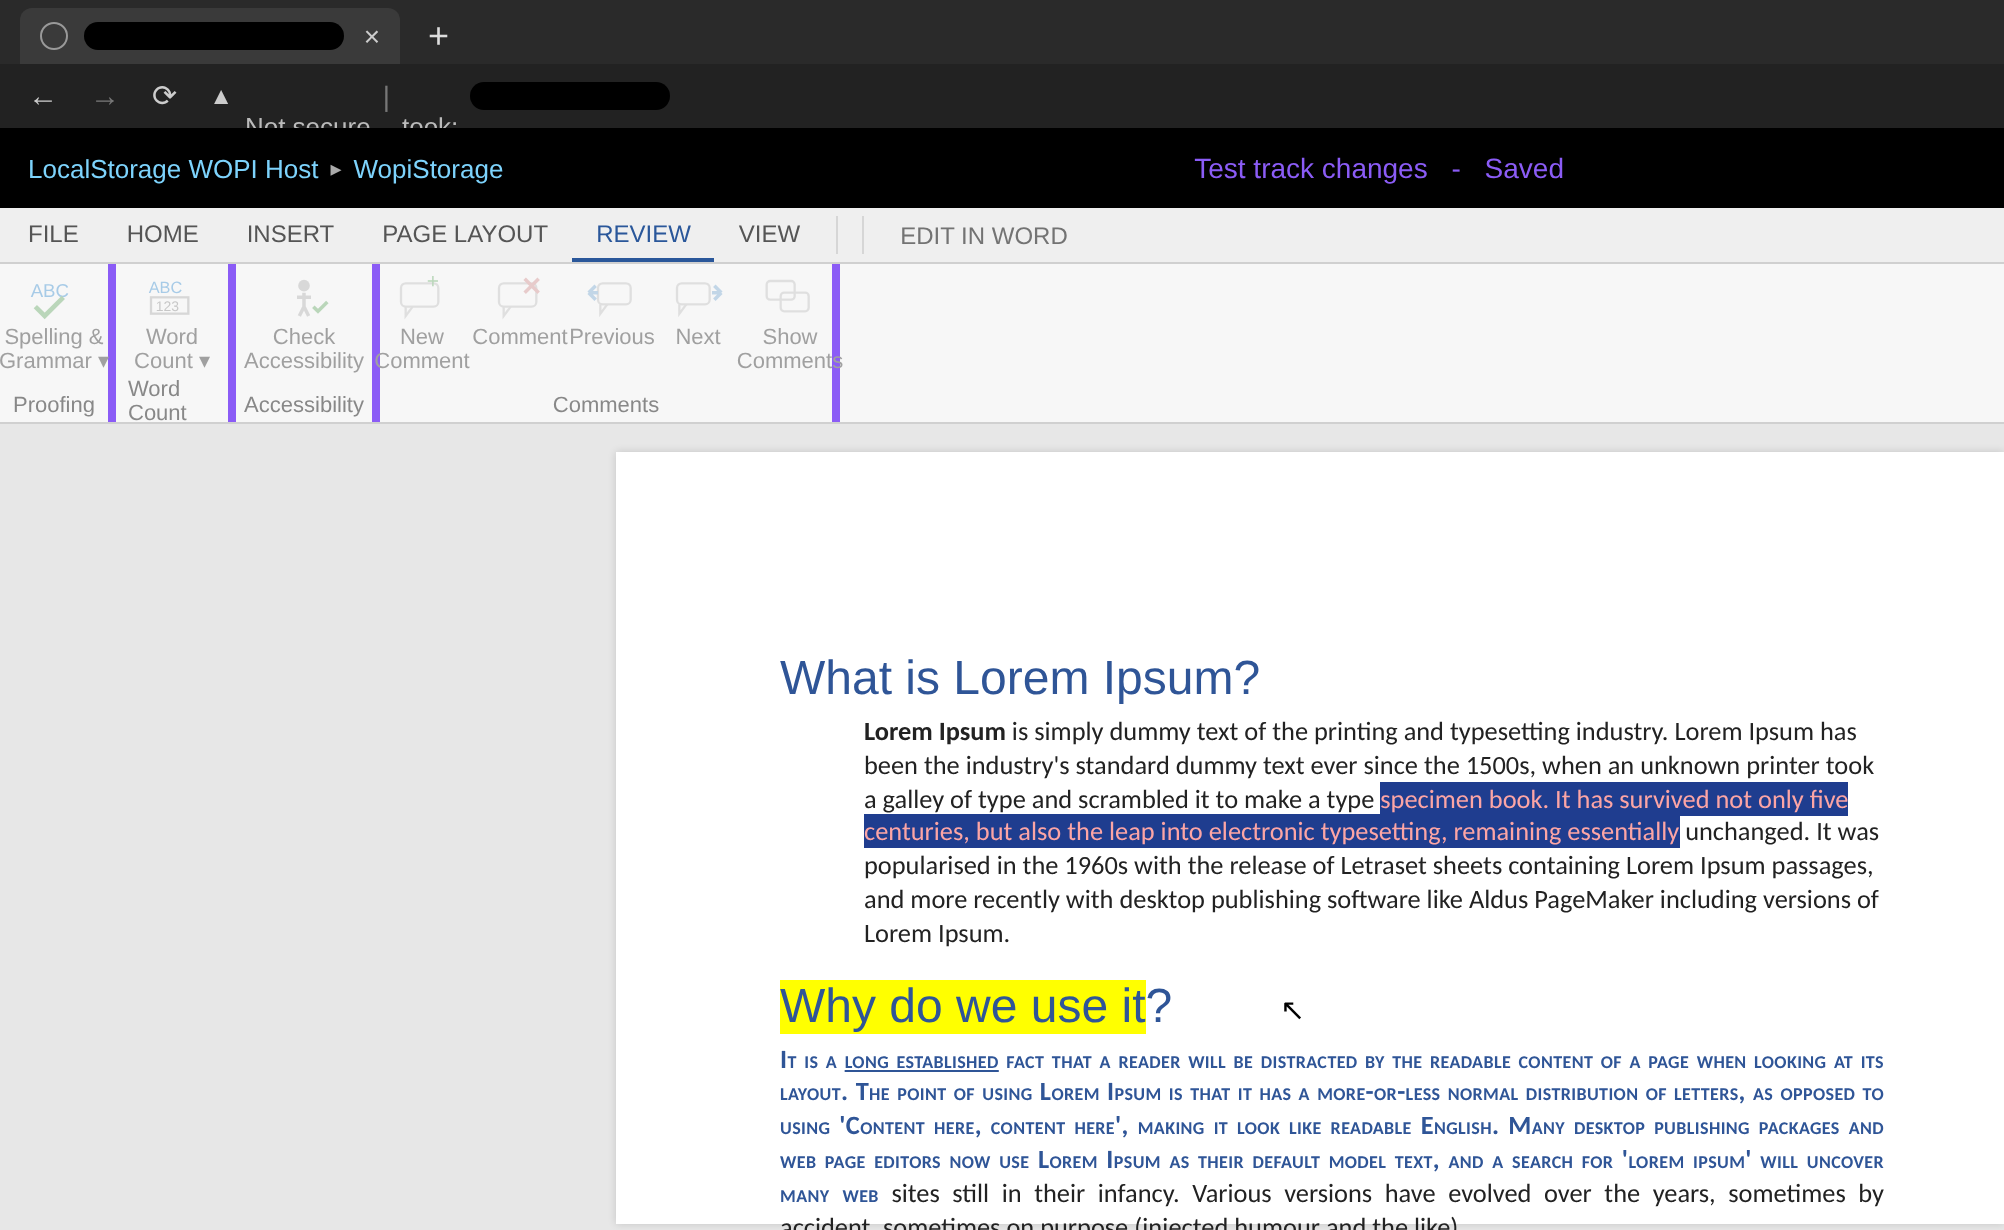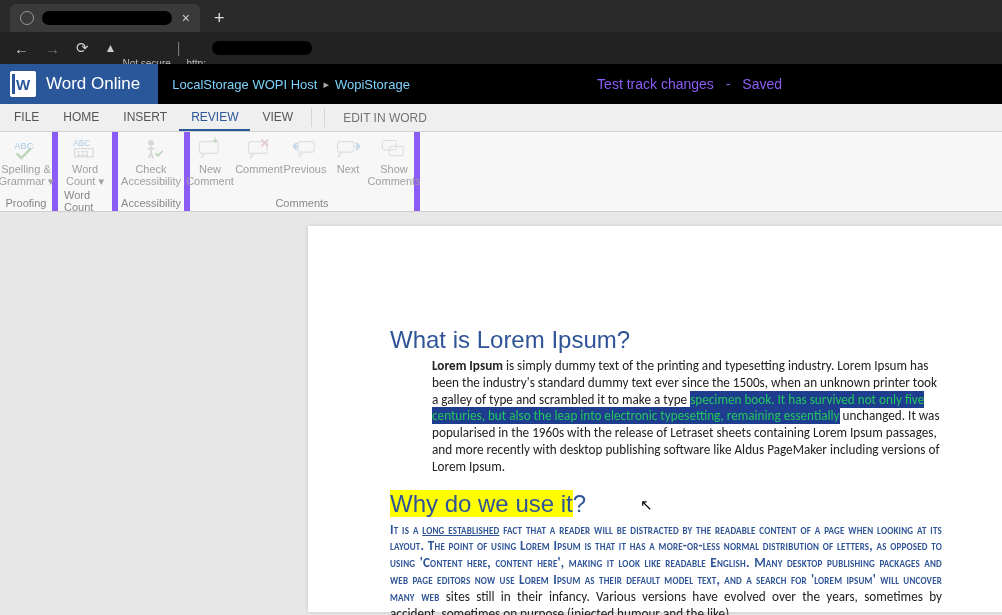--- a/index.html
+++ b/index.html
@@ -10,21 +10,21 @@
 .tab .globe { width: 14px; height: 14px; border: 1px solid #999; border-radius: 50%; margin-right: 8px; display:inline-block; }
 .tab .redact { background: #000; flex: 1; height: 14px; border-radius: 7px; margin-right: 10px; }
 .tab .x { color: #ccc; font-size: 14px; margin-left: auto; }
 .new-tab { color: #ddd; font-size: 18px; padding: 0 14px; height: 28px; display: flex; align-items: center; }
 
 .addr-bar { height: 32px; background: #222; display: flex; align-items: center; padding: 0 14px; gap: 16px; color: #ccc; font-size: 14px; }
 .addr-bar .arrow { font-size: 15px; }
 .addr-bar .refresh { font-size: 15px; }
 .addr-bar .url { display: flex; align-items: center; gap: 6px; }
 .addr-bar .warn { font-size: 12px; }
-.addr-bar .ns { color: #bbb; font-size: 10px; margin-top: 30px; }
+.addr-bar .ns { color: #bbb; font-size: 13px; margin-top: 30px; }
 .addr-bar .pipe { color: #777; }
 .addr-bar .url-redact { background: #000; height: 14px; width: 100px; border-radius: 7px; display:inline-block; }
 
 .brand-bar { height: 40px; background: #000; display: flex; align-items: center; color: #fff; font-size: 13px; position: relative; }
 .brand-bar .word-block { height: 40px; background: #2a579a; display:flex; align-items:center; padding: 0 18px 0 10px; }
 .brand-bar .word-icon { width: 26px; height: 26px; background: #fff; color:#2a579a; display:flex; align-items:center; justify-content:center; font-weight:bold; font-size: 15px; margin-right: 10px; border-radius:2px; position: relative; }
 .brand-bar .word-icon::before { content:""; position:absolute; left:2px; top:3px; bottom:3px; width:3px; background:#2a579a; }
 .brand-bar .word-icon::after { content:"W"; }
 .brand-bar .word-name { color: #fff; font-size: 17px; }
 .brand-bar .crumb { margin-left: 14px; font-size: 13px; color: #7dd3fc; }
@@ -35,35 +35,35 @@
 .tabs-band { height: 28px; background: #efefef; border-bottom: 1px solid #d0d0d0; display:flex; align-items:stretch; padding-left: 4px; }
 .tabs-band .t { padding: 0 12px; font-size: 12px; color: #555; display:flex; align-items:center; border-bottom: 2px solid transparent; }
 .tabs-band .t.first { padding-left: 10px; }
 .tabs-band .t.active { color: #2a579a; border-bottom: 2px solid #2a579a; }
 .tabs-band .divider { width: 1px; background: #d6d6d6; margin: 4px 6px; }
 .tabs-band .tell { display:flex; align-items:center; gap: 6px; color: #777; font-size: 12px; padding: 0 10px; }
 .bulb { width: 12px; height: 12px; border: 1px solid #aaa; border-radius: 50% 50% 45% 45%; background: #fafafa; }
 .edit-in-word { color: #737373; font-size: 12px; padding: 0 12px; display:flex; align-items:center; }
 
 .ribbon { height: 80px; background: #f7f7f7; border-bottom: 1px solid #d0d0d0; display:flex; }
-.rgroup { border-right: 6px solid #8b5cf6; display:flex; flex-direction: column; align-items: center; padding: 4px 6px 2px 6px; }
+.rgroup { border-right: 4px solid #8b5cf6; display:flex; flex-direction: column; align-items: center; padding: 4px 6px 2px 6px; }
 .rrow { display:flex; gap: 0; }
 .rbtn { display:flex; flex-direction: column; align-items:center; justify-content:flex-start; width: 56px; padding-top: 2px; color: #a0a0a0; font-size: 11px; text-align:center; line-height: 12px; }
 .rbtn.wide { width: 70px; }
 .rbtn .ic { width: 28px; height: 22px; margin-bottom: 3px; opacity: .5; display:flex; align-items:center; justify-content:center; }
 .rglabel { font-size: 11px; color: #888; margin-top: auto; padding-top: 2px; }
 
 .workspace { height: 403px; background: #e7e7e7; position: relative; overflow: hidden; }
 .page { position: absolute; top: 14px; left: 308px; width: 694px; height: 386px; background: #fff; box-shadow: 0 0 4px rgba(0,0,0,0.15); padding: 100px 60px 20px 82px; }
 
 .h-blue { font-family: "Calibri Light", "Segoe UI", Arial; color: #2f5597; font-size: 24px; font-weight: 400; }
 .h-q { color: #2f5597; }
 .para { font-family: Calibri, Arial; font-size: 13.2px; color: #222; line-height: 16.8px; margin-top: 4px; margin-left: 42px; text-align: left; }
 .bold { font-weight: 700; }
-.trk-blue { background: #1f3d8f; color: #22c55e; }
+.trk-blue { background: #1f3d8f; color: #fca5a5; }
 .highlight { background: #ffff00; }
 .p2 { margin-left: 0; margin-top: 14px; }
 .sc-blue { font-family: Calibri, Arial; font-variant: small-caps; font-size: 13.2px; color: #2f5597; font-weight: 700; letter-spacing: .2px; line-height: 16.8px; text-align: justify; }
 .sc-normal { font-family: Calibri, Arial; font-size: 13.2px; color: #222; line-height: 16.8px; }
 .underline { text-decoration: underline; }
 
 .cursor { position: absolute; top: 284px; left: 640px; font-size: 15px; color: #000; }
 </style>
 </head>
 <body>
@@ -78,44 +78,41 @@
 </div>
 
 <div class="addr-bar">
   <span class="arrow">←</span>
   <span class="arrow" style="opacity:.5">→</span>
   <span class="refresh">⟳</span>
   <div class="url">
     <span class="warn">▲</span>
     <span class="ns">Not secure</span>
     <span class="pipe">|</span>
-    <span class="ns">http;</span>
+    <span class="ns">took;</span>
     <span class="url-redact"></span>
   </div>
 </div>
 
 <div class="brand-bar">
-  <div class="word-block">
-    <span class="word-icon"></span>
-    <span class="word-name">Word Online</span>
-  </div>
   <span class="crumb">LocalStorage WOPI Host</span>
   <span class="chev">▸</span>
   <span class="crumb" style="margin-left:0">WopiStorage</span>
   <div class="right-status">
     <span>Test track changes</span>
     <span class="sep">-</span>
     <span>Saved</span>
   </div>
 </div>
 
 <div class="tabs-band">
   <div class="t first">FILE</div>
   <div class="t">HOME</div>
   <div class="t">INSERT</div>
+  <div class="t">PAGE LAYOUT</div>
   <div class="t active">REVIEW</div>
   <div class="t">VIEW</div>
   <div class="divider"></div>
   <div class="divider"></div>
   <div class="edit-in-word">EDIT IN WORD</div>
 </div>
 
 <div class="ribbon">
   <div class="rgroup" style="width:58px">
     <div class="rbtn">

